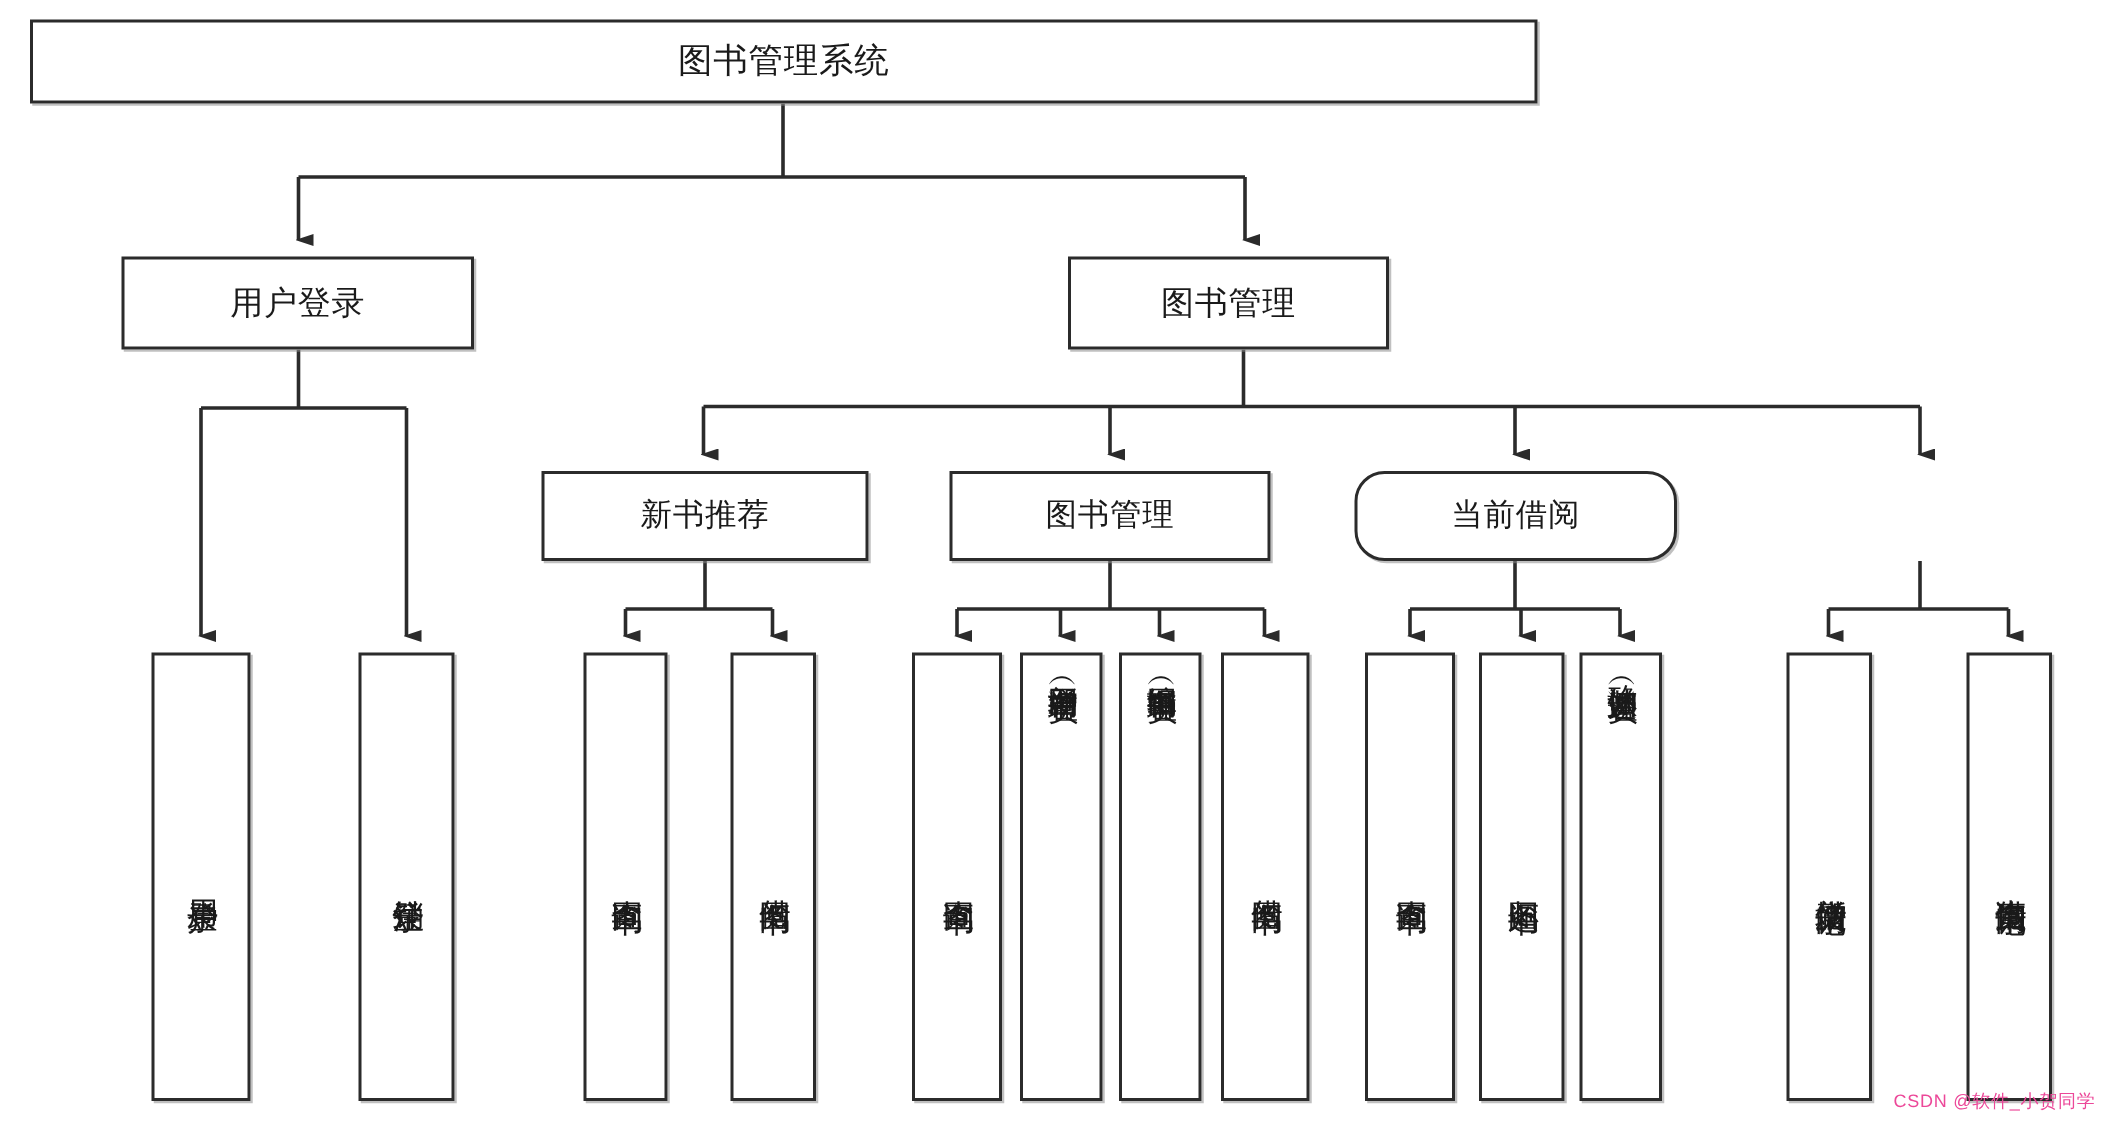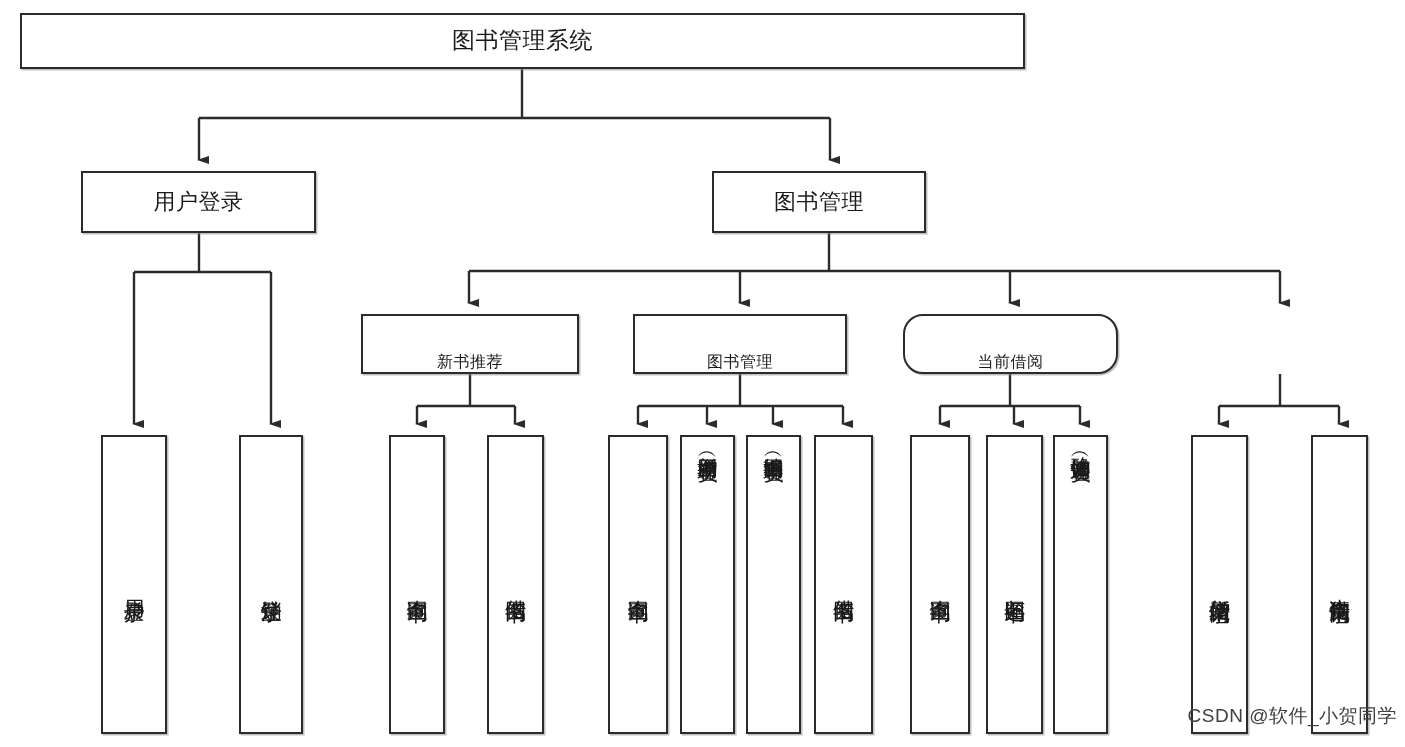--- a/index.html
+++ b/index.html
@@ -38,41 +38,41 @@
     box-shadow: 1.5px 1.5px 0 rgba(140,140,140,0.55);
   }
   .node .label {
     display: block;
     text-align: center;
     line-height: 1.18;
     letter-spacing: 0.5px;
   }
   .node.root   { font-size: 23px; }
   .node.lvl2   { font-size: 22px; }
-  .node.lvl3   { font-size: 16px; align-items: flex-end; }
+  .node.lvl3   { font-size: 21px; }
   .node.leaf   {
     font-size: 21px;
     align-items: center;
     justify-content: center;
     padding: 4px 0;
   }
   .node.leaf .label {
     writing-mode: vertical-rl;
     text-orientation: upright;
     line-height: 1.06;
     letter-spacing: 1px;
     white-space: nowrap;
   }
   .node.leaf.tall .label { font-size: 20px; }
   .watermark {
     position: absolute;
     right: 8px;
-    bottom: 18px;
-    font-size: 19px;
-    color: #404040;
+    bottom: 4px;
+    font-size: 12px;
+    color: #ec4899;
     letter-spacing: 0.5px;
     white-space: nowrap;
   }
 </style>
 </head>
 <body>
 
 <div id="canvas">
 
   <svg class="wires" viewBox="0 0 1405 747" xmlns="http://www.w3.org/2000/svg">

